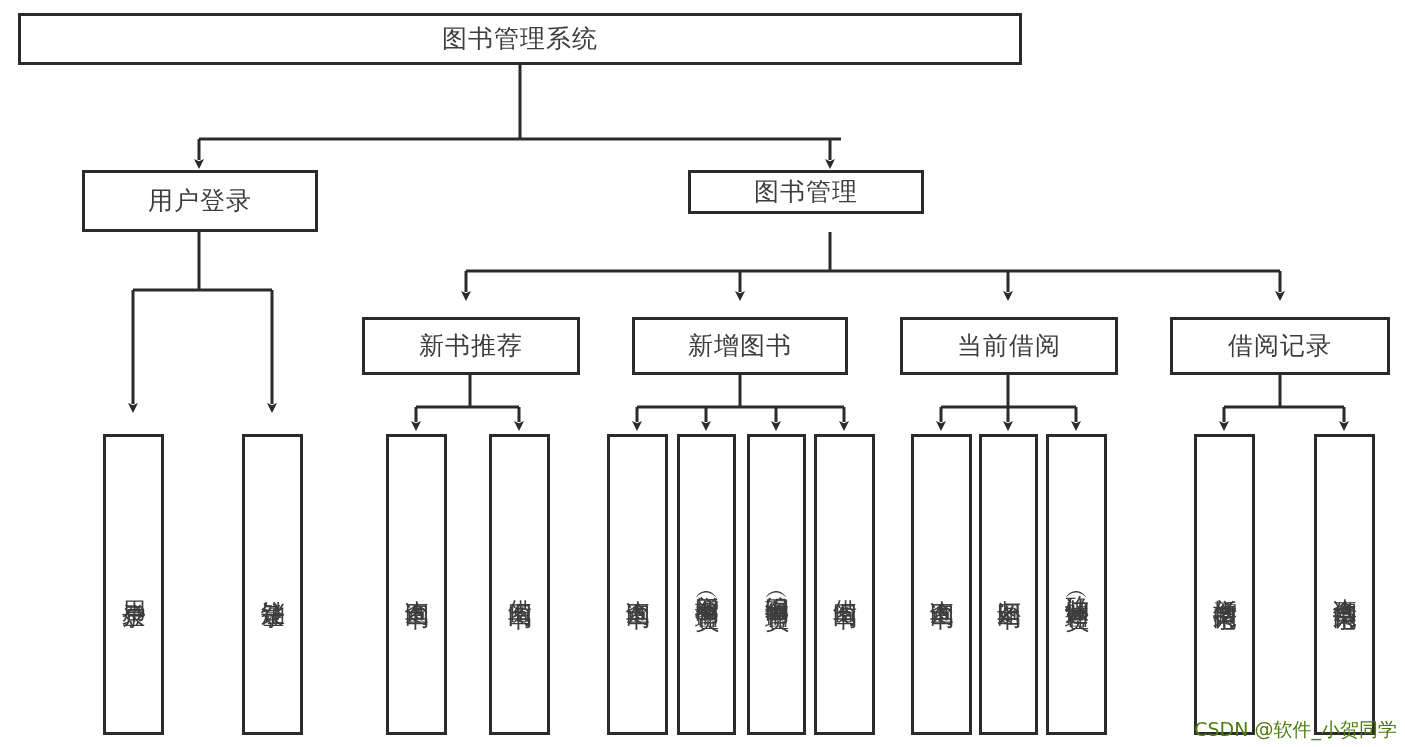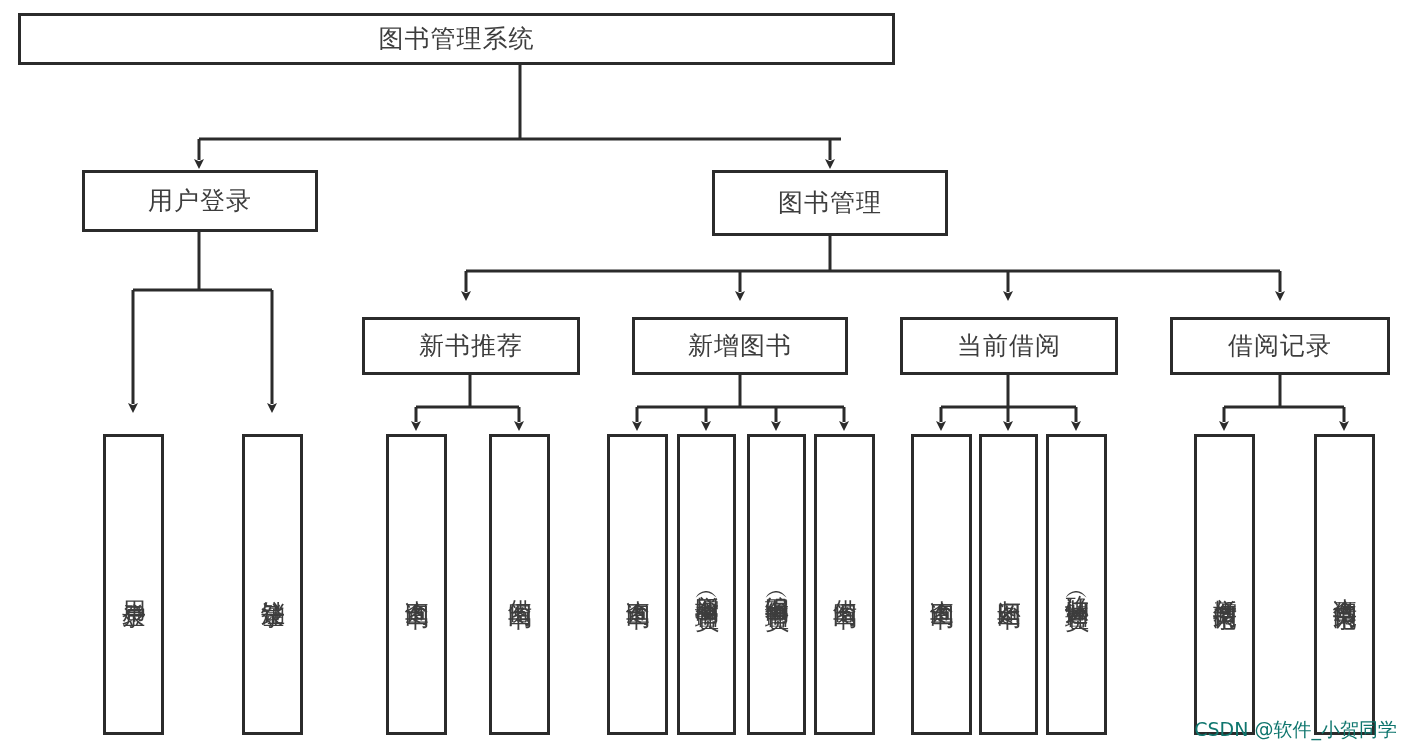--- a/index.html
+++ b/index.html
@@ -60,21 +60,21 @@
     writing-mode: vertical-rl;
     text-orientation: upright;
     display: block;
     max-height: 100%;
   }
   .watermark {
     position: absolute;
     right: 8px;
     bottom: 4px;
     font-size: 19px;
-    color: #0f766e;
+    color: #4d7c0f;
     white-space: nowrap;
     z-index: 5;
     font-family: "DejaVu Sans", "Liberation Sans", sans-serif;
   }
 </style>
 </head>
 <body>
 
 <div id="canvas">
 
@@ -122,28 +122,28 @@
       <path d="M1008,407 L1008,422" marker-end="url(#arrow)"></path>
       <path d="M1076,407 L1076,422" marker-end="url(#arrow)"></path>
 
       <path d="M1280,375 L1280,407"></path>
       <path d="M1224,407 L1344,407"></path>
       <path d="M1224,407 L1224,422" marker-end="url(#arrow)"></path>
       <path d="M1344,407 L1344,422" marker-end="url(#arrow)"></path>
     </g>
   </svg>
 
-  <div class="node h root" style="left:18px; top:13px; width:877px; height:52px;">
+  <div class="node h root" style="left:18px; top:13px; width:1004px; height:52px;">
     <span>图书管理系统</span>
   </div>
 
   <div class="node h" style="left:82px; top:170px; width:236px; height:62px;">
     <span>用户登录</span>
   </div>
-  <div class="node h" style="left:712px; top:170px; width:236px; height:66px;">
+  <div class="node h" style="left:688px; top:170px; width:236px; height:44px;">
     <span>图书管理</span>
   </div>
 
   <div class="node h" style="left:362px; top:317px; width:218px; height:58px;text-align:right;">
     <span>新书推荐</span>
   </div>
   <div class="node h" style="left:632px; top:317px; width:216px; height:58px;">
     <span>新增图书</span>
   </div>
   <div class="node h" style="left:900px; top:317px; width:218px; height:58px;">

